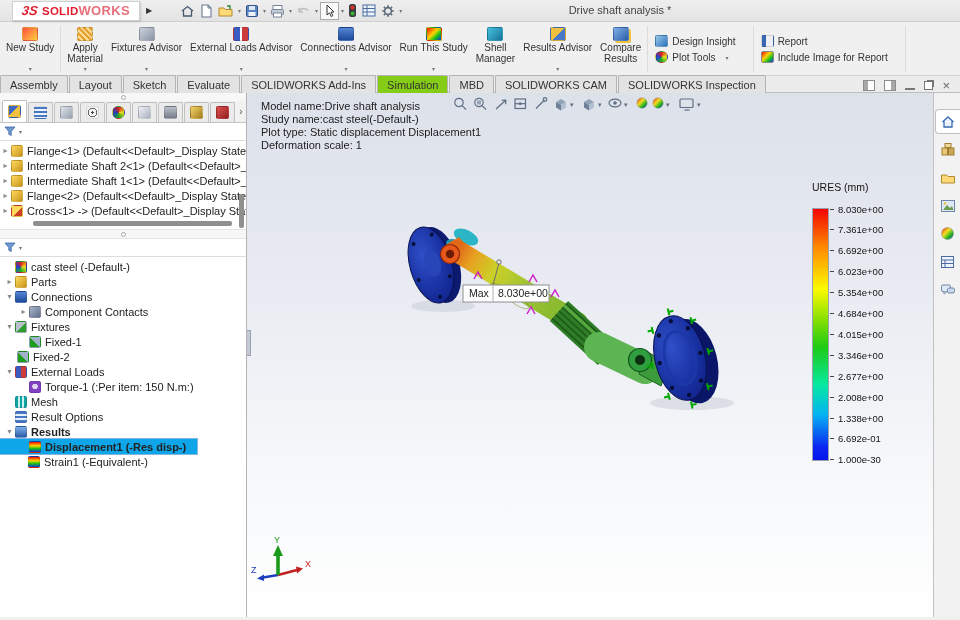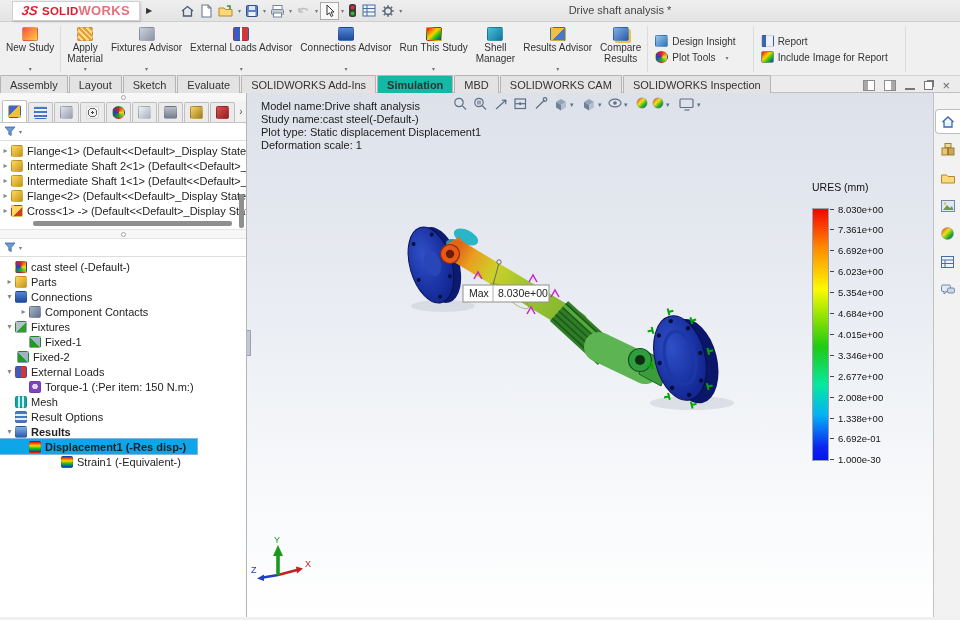--- a/index.html
+++ b/index.html
@@ -46,21 +46,21 @@
   .ic-deformed-result{background:linear-gradient(90deg,#f20c00,#ffd400 40%,#16c216 70%,#1430e0)}
   .ic-compare-results{background:linear-gradient(135deg,#7fb0e8,#2a5ca8);box-shadow:2px 2px 0 #f0c040}
   .ic-design-insight{background:linear-gradient(135deg,#9cc8ee,#2a74b8)}
   .ic-plot-tools{border-radius:50%;background:conic-gradient(#e02020,#e8e020,#20b020,#2040d0,#e02020)}
   .ic-report{background:linear-gradient(90deg,#3868b0 35%,#eef0f6 35%)}
   .ic-include-image{background:linear-gradient(135deg,#f20c00,#ffd400 40%,#16c216 70%,#1430e0);border:1px solid #888}
 
   
   .tabrow{height:17px;background:#ececec;display:flex;align-items:center;position:relative;border-bottom:1px solid #bfbfbf}
   .tab{height:19px;display:flex;align-items:center;padding:0 9px;background:#e3e3e3;border:1px solid #b4b4b4;border-bottom:none;margin-right:1px;border-radius:2px 2px 0 0;color:#333;font-size:11px}
-  .tab.active{background:#14b8a6;font-weight:bold}
+  .tab.active{background:#84cc16;font-weight:normal}
   .wincontrols{position:absolute;right:10px;top:3px;display:flex;align-items:center;gap:9px}
   .wcp{width:12px;height:11px;border:1px solid #8c8c8c;display:inline-block;position:relative;background:#fff}
   .wcp.left::before{content:"";position:absolute;left:0;top:0;bottom:0;width:4px;background:#a8a8a8}
   .wcp.right::before{content:"";position:absolute;right:0;top:0;bottom:0;width:4px;background:#a8a8a8}
   .wcm{width:10px;height:9px;border-bottom:2px solid #777;display:inline-block}
   .wcr{width:9px;height:9px;border:1px solid #777;display:inline-block;box-shadow:2px -2px 0 -1px #777;background:#fff}
   .wcx{font-size:13px;color:#666;line-height:1}
 
   
   .main{height:524px;display:flex;position:relative;background:#fff}
@@ -531,21 +531,21 @@
           <span class="tlabel">Results</span>
         </div>
 
 
         <div class="trow selected bold" style="padding-left: 18px;">
           <span class="arr"></span>
           <span class="tchip ic-plot"></span>
           <span class="tlabel">Displacement1 (-Res disp-)</span>
         </div>
 
-        <div class="trow" style="padding-left: 17px; margin-left: 33px;">
+        <div class="trow" style="padding-left: 17px;">
           <span class="arr"></span>
           <span class="tchip ic-plot"></span>
           <span class="tlabel">Strain1 (-Equivalent-)</span>
         </div>
       </div>
   </div>
 
   <div class="viewport">
     <div class="vsplitter"></div>
 

